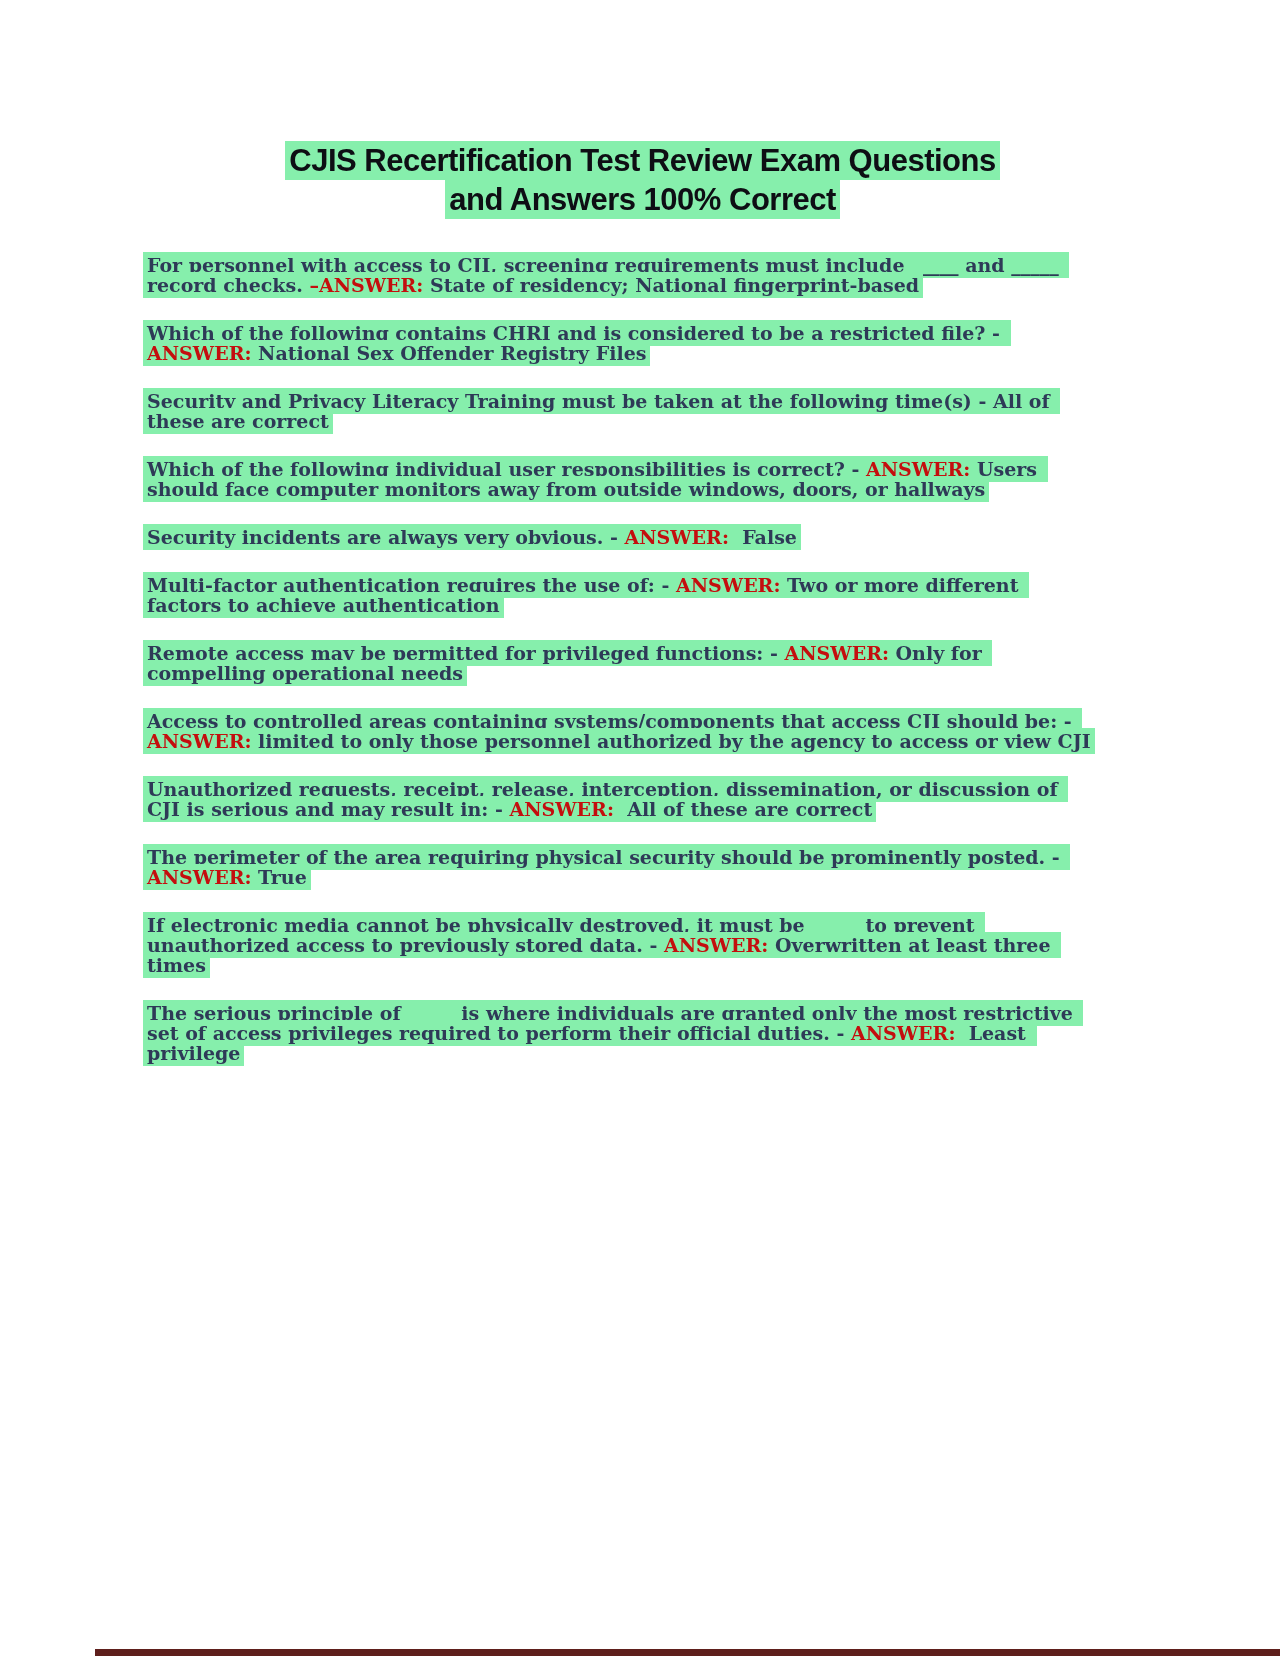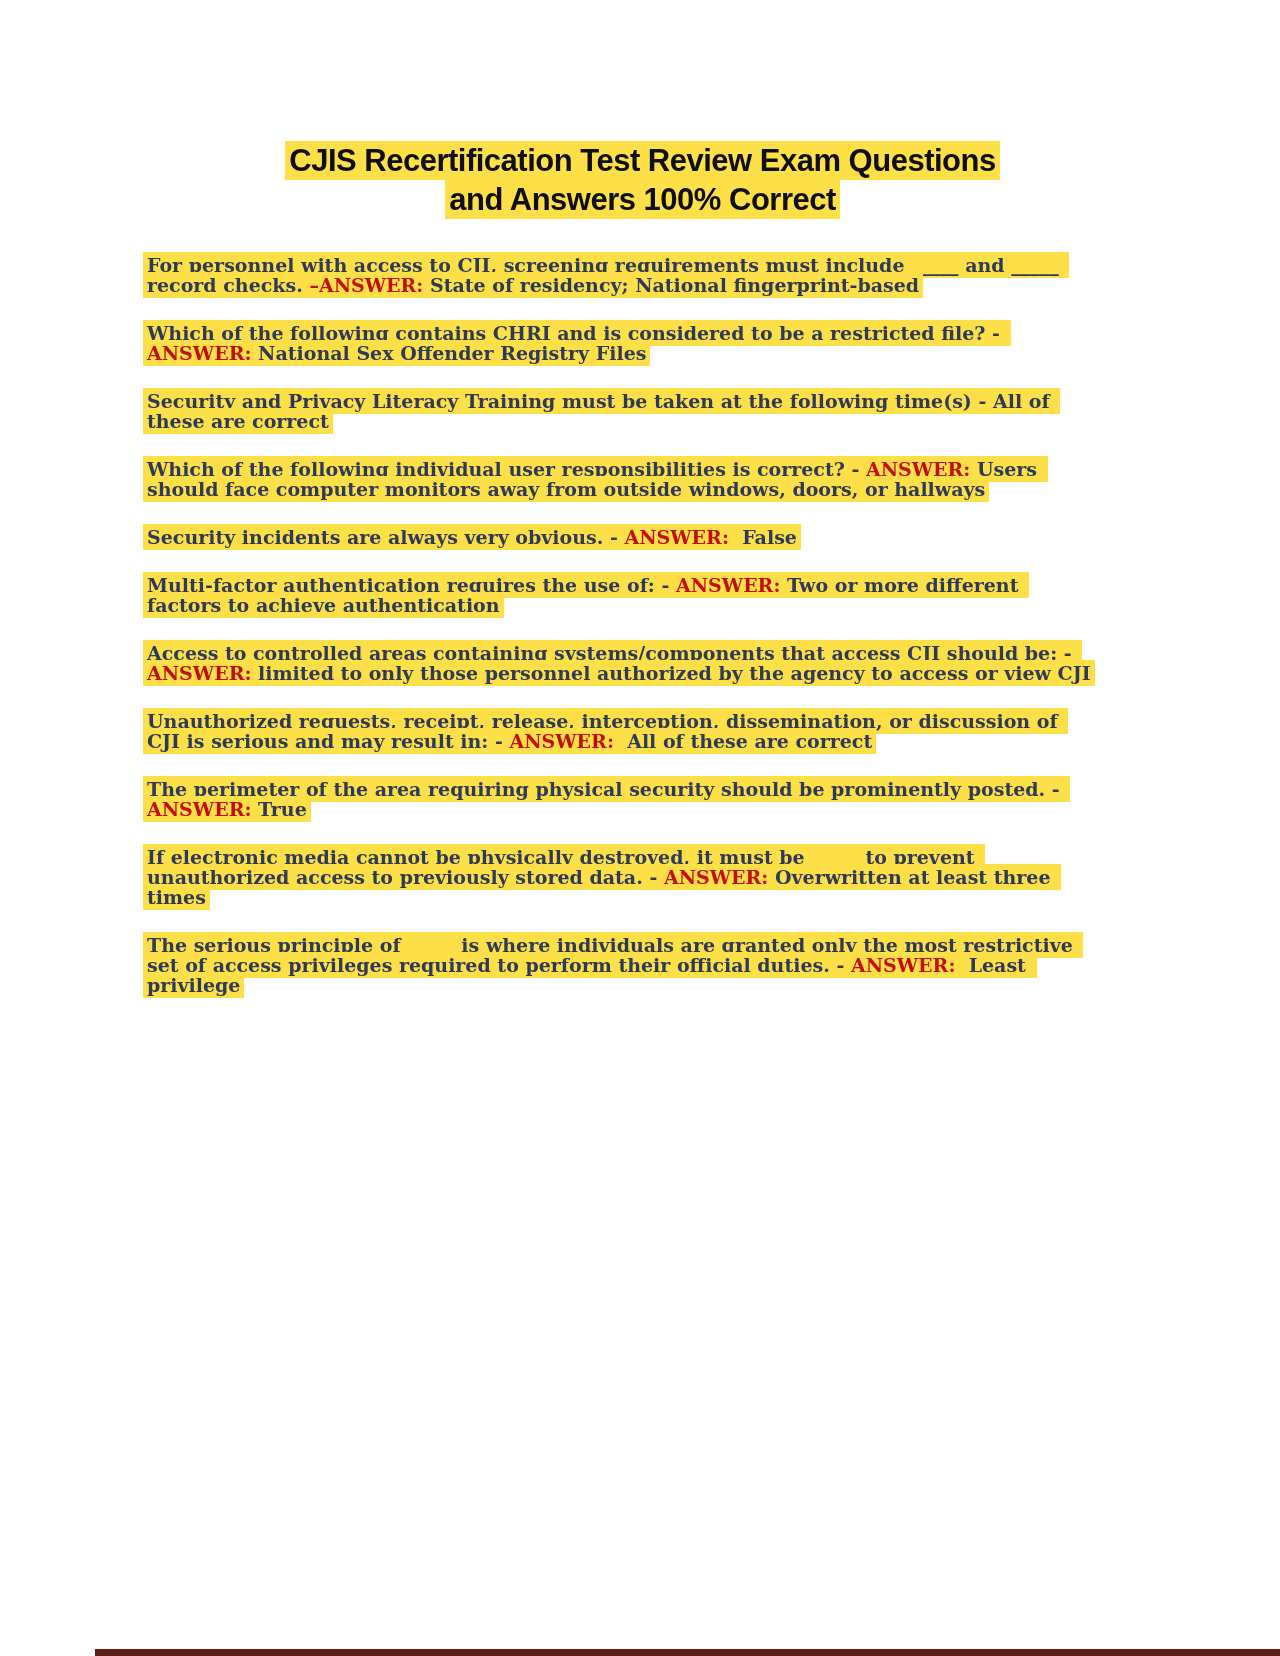--- a/index.html
+++ b/index.html
@@ -20,21 +20,21 @@
     font-weight: 700;
     font-size: 31px;
     line-height: 39px;
     letter-spacing: -0.5px;
     color: #0e0e14;
     text-align: center;
     margin: 0 0 36px 0;
   }
   .title .tline { margin: 0; }
   .hl {
-    background: #fde047;
+    background: #86efac;
     padding: 2px 4px;
     -webkit-box-decoration-break: clone;
     box-decoration-break: clone;
   }
   .qa {
     font-family: "DejaVu Serif", serif;
     font-weight: 700;
     font-size: 19px;
     line-height: 20px;
     color: #2e3a57;
@@ -68,20 +68,21 @@
 
 
   <p class="qa"><span class="hl"><span class="q">Security and Privacy Literacy Training must be taken at the following time(s) - All of these are correct</span><span class="ans-label"></span><span class="a"></span></span></p>
 
   <p class="qa"><span class="hl"><span class="q">Which of the following individual user responsibilities is correct? - </span><span class="ans-label">ANSWER:</span><span class="a"> Users should face computer monitors away from outside windows, doors, or hallways</span></span></p>
 
   <p class="qa"><span class="hl"><span class="q">Security incidents are always very obvious. - </span><span class="ans-label">ANSWER:</span><span class="a">  False</span></span></p>
 
   <p class="qa"><span class="hl"><span class="q">Multi-factor authentication requires the use of: - </span><span class="ans-label">ANSWER:</span><span class="a"> Two or more different factors to achieve authentication</span></span></p>
 
+  <p class="qa"><span class="hl"><span class="q">Remote access may be permitted for privileged functions: - </span><span class="ans-label">ANSWER:</span><span class="a"> Only for compelling operational needs</span></span></p>
 
   <p class="qa"><span class="hl"><span class="q">Access to controlled areas containing systems/components that access CJI should be: - </span><span class="ans-label">ANSWER:</span><span class="a"> limited to only those personnel authorized by the agency to access or view CJI</span></span></p>
 
   <p class="qa"><span class="hl"><span class="q">Unauthorized requests, receipt, release, interception, dissemination, or discussion of CJI is serious and may result in: - </span><span class="ans-label">ANSWER:</span><span class="a">  All of these are correct</span></span></p>
 
   <p class="qa"><span class="hl"><span class="q">The perimeter of the area requiring physical security should be prominently posted. - </span><span class="ans-label">ANSWER:</span><span class="a"> True</span></span></p>
 
   <p class="qa"><span class="hl"><span class="q">If electronic media cannot be physically destroyed, it must be _____ to prevent unauthorized access to previously stored data. - </span><span class="ans-label">ANSWER:</span><span class="a"> Overwritten at least three times</span></span></p>
 
   <p class="qa"><span class="hl"><span class="q">The serious principle of _____ is where individuals are granted only the most restrictive set of access privileges required to perform their official duties. - </span><span class="ans-label">ANSWER:</span><span class="a">  Least privilege</span></span></p>

